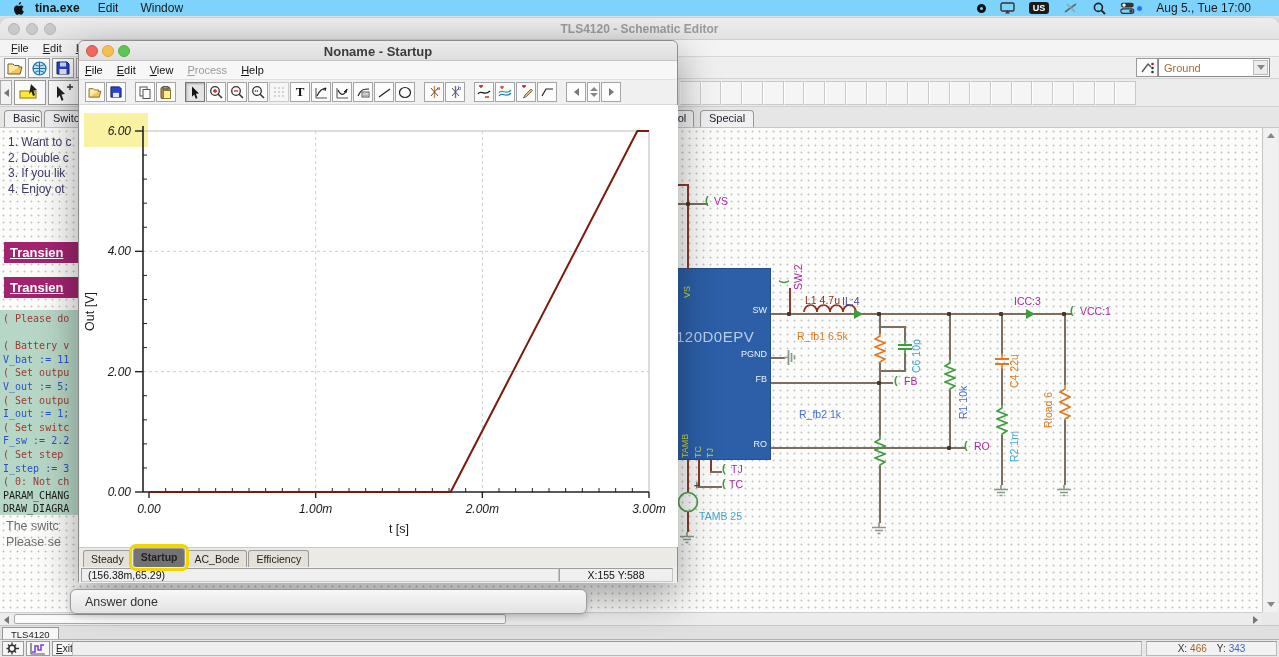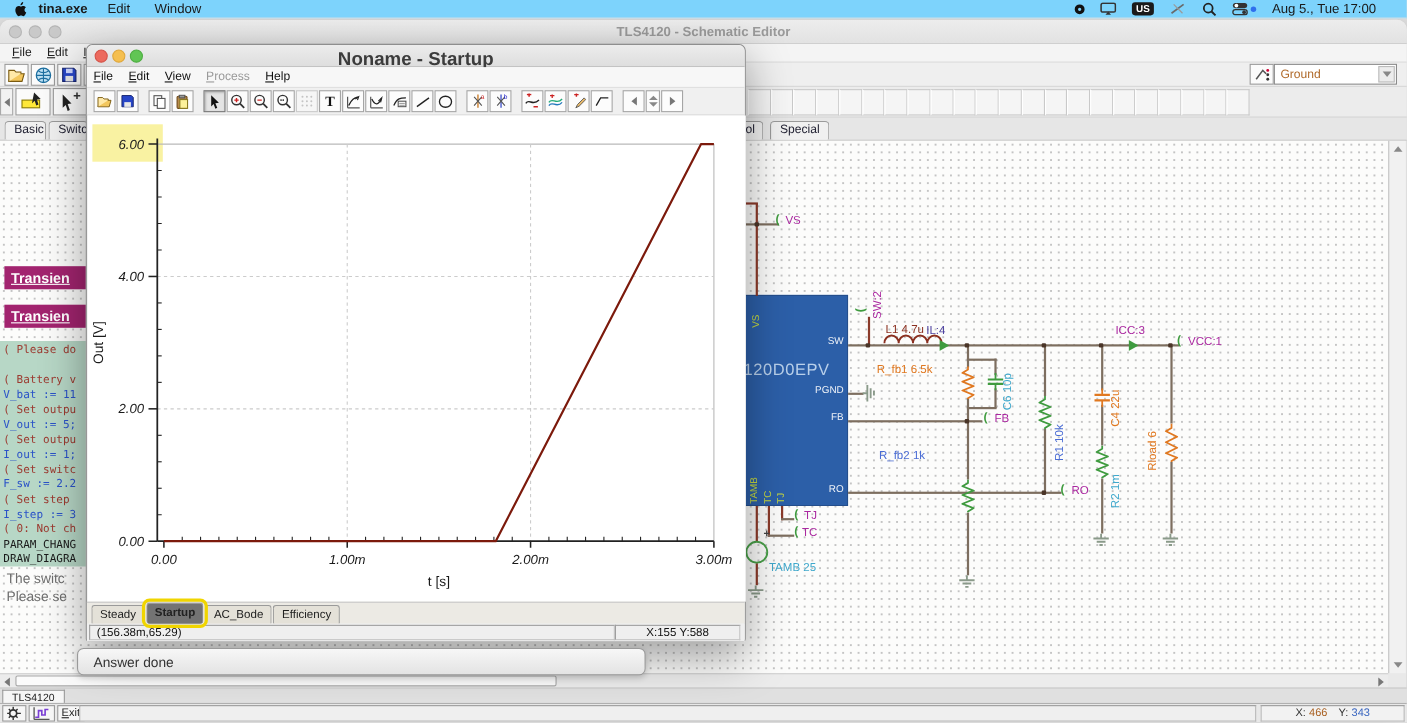--- a/index.html
+++ b/index.html
@@ -106,21 +106,21 @@
   .xycell{position:absolute;left:1146px;top:1px;width:131px;height:15px;border:1px solid #b9b9b9;border-top-color:#999;
     background:#f2f2f2;display:flex;align-items:center;justify-content:center;gap:3px;font-size:10px;color:#333;}
   .xv{color:#a85f20;} .yv{color:#3a66c0;}
 
   
   .plotwin{position:absolute;left:78px;top:40px;width:600px;height:543px;background:#f2f2f2;
     border:1px solid #8e8e8e;border-radius:6px 6px 2px 2px;box-shadow:0 14px 40px rgba(0,0,0,.38);z-index:20;}
   .pw-titlebar{position:absolute;left:0;top:0;width:100%;height:20px;background:linear-gradient(#ececec,#dedede);
     border-radius:6px 6px 0 0;border-bottom:1px solid #c3c3c3;}
   .tl.red{background:#ec6a5e;border:1px solid #d5544a;} .tl.yel{background:#f5bf4f;border:1px solid #dfa73c;} .tl.grn{background:#61c554;border:1px solid #4eae42;}
-  .pw-title{position:absolute;top:3px;width:100%;text-align:center;font-size:17px;font-weight:bold;color:#3c3c3c;}
+  .pw-title{position:absolute;top:3px;width:100%;text-align:center;font-size:13px;font-weight:bold;color:#3c3c3c;}
   .pw-menubar{position:absolute;left:0;top:20px;width:100%;height:19px;background:#f7f7f7;border-bottom:1px solid #e0e0e0;
     display:flex;align-items:center;font-size:11px;color:#111;padding-left:6px;}
   .pw-menu-item{margin-right:14px;}
   .pw-menu-item.disabled{color:#9a9a9a;}
   .pw-toolbar{position:absolute;left:0;top:39px;width:100%;height:25px;background:#f0f0f0;border-bottom:1px solid #d8d8d8;
     display:flex;align-items:center;padding-left:6px;gap:1px;}
   .tbtn{width:20px;height:20px;border:1px solid #a5a5a5;background:#fcfcfc;display:flex;align-items:center;justify-content:center;flex:none;}
   .tbtn.pressed{background:#e4e4e4;border-color:#777;box-shadow:inset 1px 1px 2px rgba(0,0,0,.25);}
   .tbtn.disabled{opacity:.5;}
   .tgap{width:7px;flex:none;}
@@ -292,20 +292,27 @@
 
     <div class="mw-tabs">
       <div class="sheet-tab" style="left:4px;max-width:38px">Basic</div>
       <div class="sheet-tab" style="left:44px;max-width:36px">Switche</div>
       <div class="sheet-tab" style="left:662px;max-width:32px">trol</div>
       <div class="sheet-tab" style="left:700px">Special</div>
     </div>
 
     <div class="canvas">
 
+      <div class="lp-list">
+
+      <div><span>1. Want to c</span></div>
+          <div><span>2. Double c</span></div>
+          <div><span>3. If you lik</span></div>
+          <div><span>4. Enjoy ot</span></div>
+        </div>
       <div class="lp-buttons">
 
       <div class="transien">
             <span>Transien</span>
           </div>
           <div class="transien">
             <span>Transien</span>
           </div>
         </div>
       <div class="code-block">

